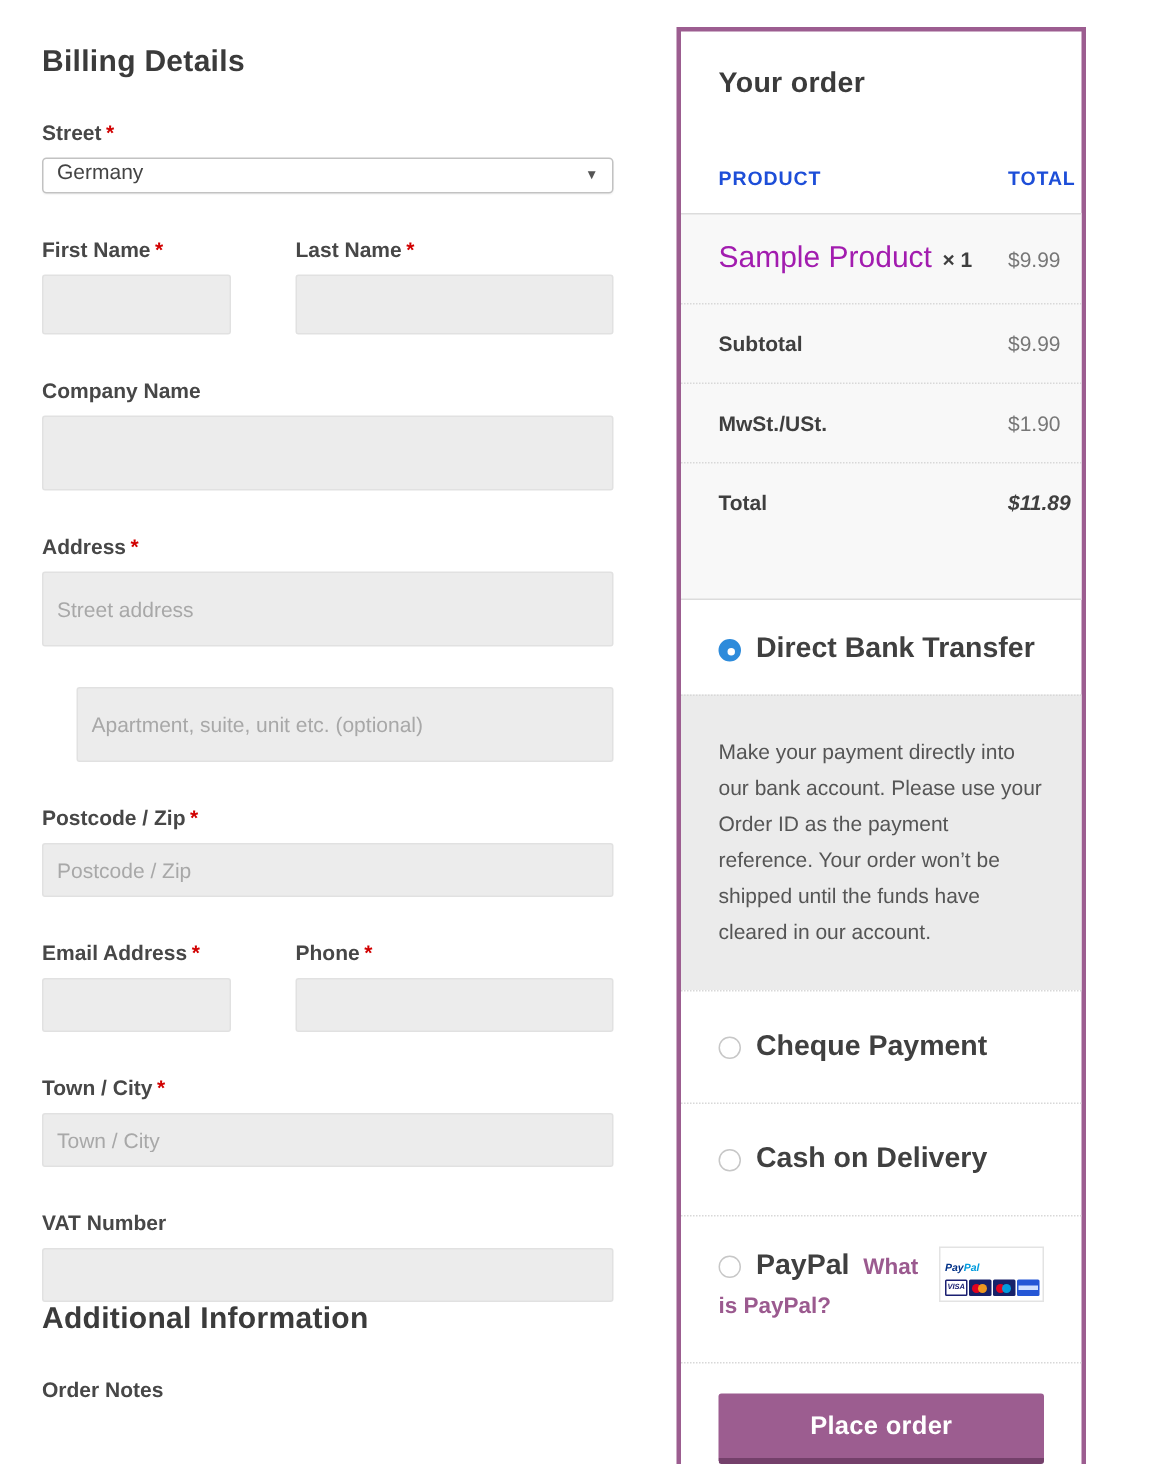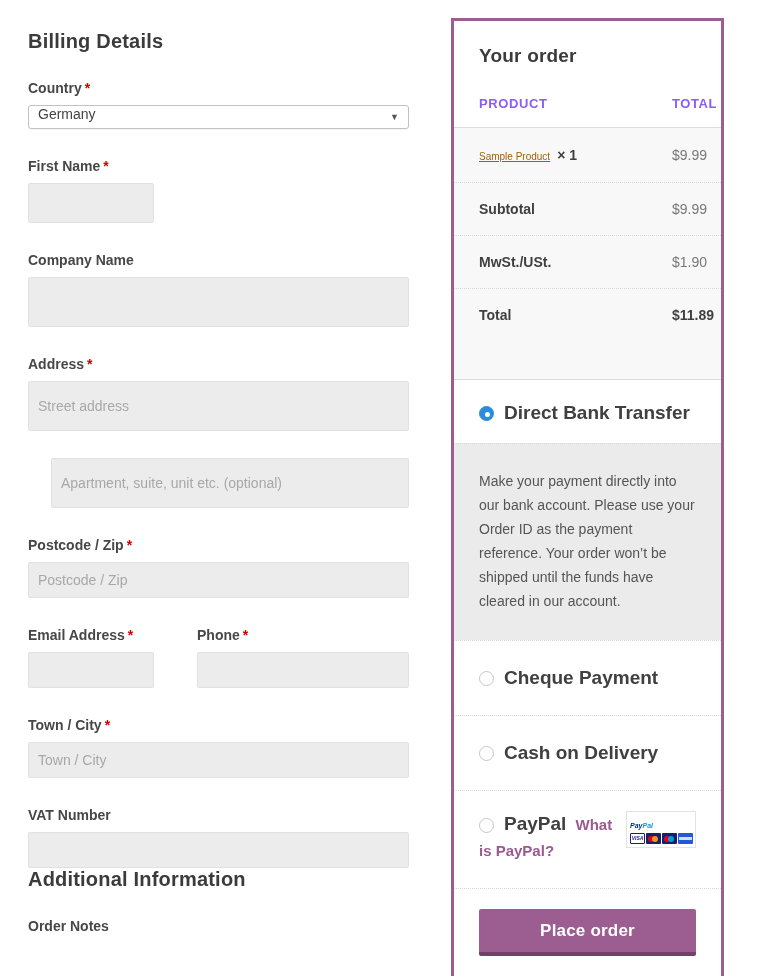--- a/index.html
+++ b/index.html
@@ -33,32 +33,32 @@
   .checkbox-row input { appearance:none; width:12px; height:12px; background:#fff;
     border:1px solid #b5b5b5; border-radius:2px; margin-right:7px; cursor:pointer; }
   .checkbox-row label { font-size:14px; font-weight:bold; color:#474747; cursor:pointer; }
   .addl-title { margin-bottom:30px; }
 
   
   .order-box { width:273px; margin-left:42px; border:3px solid #9c5d90; background:#fff; }
   .ob-head { padding:24px 25px 0; }
   .ob-head h2 { font-size:19px; margin-bottom:29px; }
   .ob-cols { display:flex; padding-bottom:16px; }
-  .ob-col-label { font-size:13px; font-weight:bold; color:#8b5cf6; letter-spacing:.6px; white-space:nowrap; }
+  .ob-col-label { font-size:13px; font-weight:bold; color:#1d4ed8; letter-spacing:.6px; white-space:nowrap;margin-top:15px; }
   .ob-cols .c1 { flex:0 0 193px; }
   .t-row { display:flex; align-items:baseline; padding:18px 0 18px 25px; }
   .t-row + .t-row { border-top:1px dotted #d8d8d8; }
   .t-c1 { flex:0 0 193px; padding-right:6px; }
   .t-c2 { flex:1; font-size:14px; color:#777; white-space:nowrap; }
   .ob-table { background:#f8f8f8; border-top:1px solid #dcdcdc; border-bottom:1px solid #dcdcdc;
     padding-bottom:38px; }
-  .item-name { font-size:10px; color:#a16207;text-decoration:underline; }
+  .item-name { font-size:20px; color:#a21caf; }
   .item-qty { font-size:14px; font-weight:bold; color:#3f3f3f; margin-left:7px; }
   .t-label { font-size:14px; font-weight:bold; color:#3f3f3f; }
-  .t-total-val { font-weight:bold; color:#3f3f3f; }
+  .t-total-val { font-weight:bold; color:#3f3f3f;font-style:italic; }
 
   
   .pay-row { display:flex; align-items:center; padding:22px 25px 19px; }
   .pay-row.wrapline { display:block; padding:20px 25px 24px; }
   .radio { width:15px; height:15px; border-radius:50%; flex:none; margin-right:10px;
     background:#fff; border:1px solid #c7c7c7; display:inline-block; vertical-align:-3px; cursor:pointer; }
   .radio.checked { background:#2d8bdb; border-color:#2d8bdb; position:relative; }
   .radio.checked::after { content:""; position:absolute; left:5px; top:5px; width:5px; height:5px;
     border-radius:50%; background:#fff; }
   .pay-label { font-size:19px; font-weight:bold; color:#404040; cursor:pointer; }
@@ -92,30 +92,34 @@
 </style>
 </head>
 <body>
 
 <div class="page">
 
   <div class="left-col">
     <h2 class="section-title">Billing Details</h2>
 
     <div class="field">
-      <span class="field-label"><span>Country</span><span class="req">*</span></span>
+      <span class="field-label"><span>Street</span><span class="req">*</span></span>
       <div class="select-box">
         <span class="select-value">Germany</span>
         <span class="select-arrow">▼</span>
       </div>
     </div>
 
     <div class="field pair">
       <div class="cell-first">
         <span class="field-label"><span>First Name</span><span class="req">*</span></span>
+        <input class="txt tall" type="text" style="">
+      </div>
+      <div class="cell-last">
+        <span class="field-label"><span>Last Name</span><span class="req">*</span></span>
         <input class="txt tall" type="text" style="">
       </div>
     </div>
 
     <div class="field">
       <span class="field-label">Company Name</span>
       <input class="txt" type="text" style="">
     </div>
 
     <div class="field">

